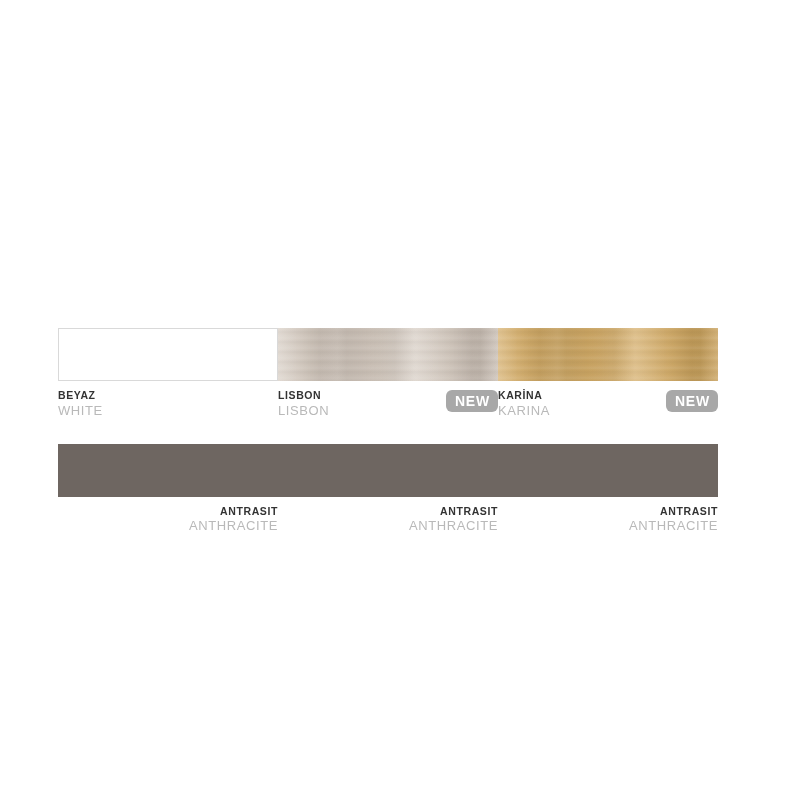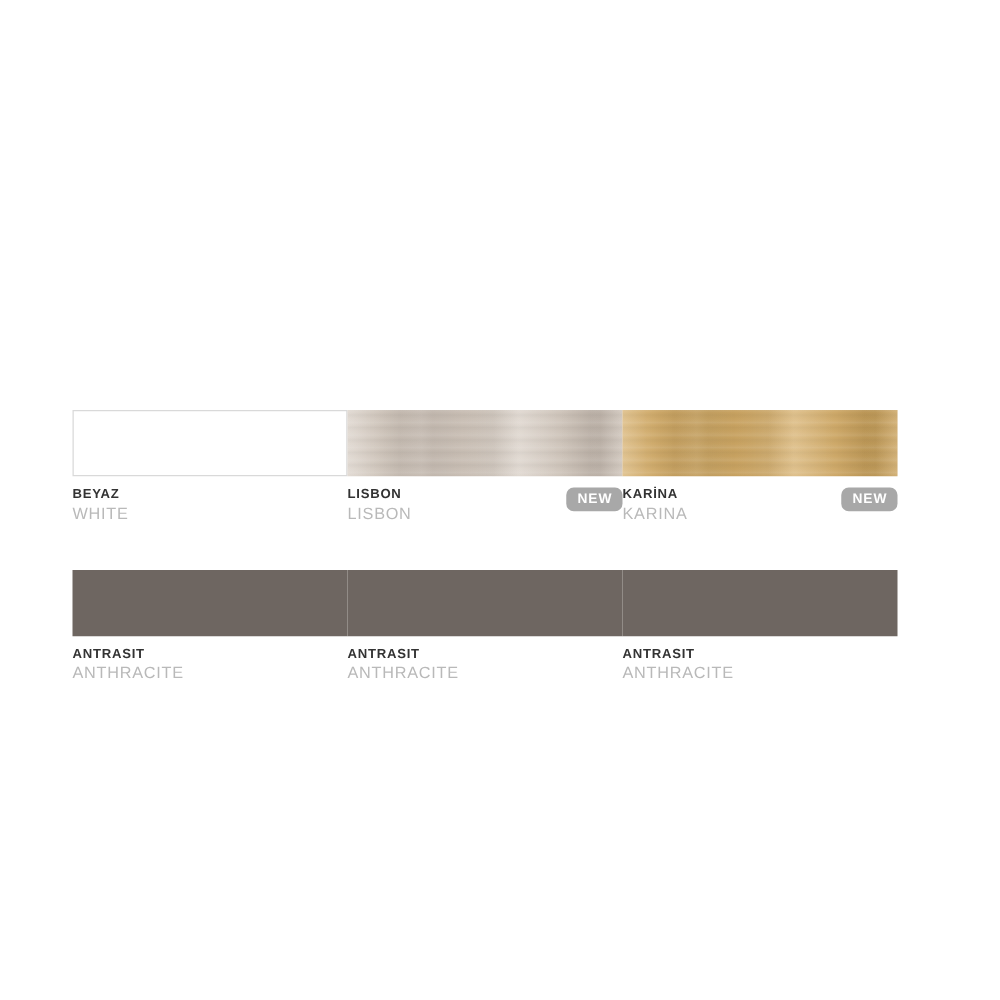--- a/index.html
+++ b/index.html
@@ -20,21 +20,22 @@
     position: absolute;
     left: 58px;
     top: 328px;
     width: 688px;
   }
 
   .swatch-row {
     display: flex;
   }
   .swatch-row + .swatch-row {
-    margin-top: 39px;
+    margin-top: 27px;
+    text-align: right;
   }
 
   .swatch-cell {
     width: 220px;
     position: relative;
   }
 
   .swatch-chip {
     width: 100%;
     height: 53px;
@@ -113,21 +114,21 @@
     text-transform: uppercase;
   }
 
   
   .new-badge {
     position: absolute;
     right: 0px;
     top: 62px;
     background: #a8a8a8;
     color: #ffffff;
-    font-size: 11px;
+    font-size: 14px;
     font-weight: bold;
     letter-spacing: 0.8px;
     padding: 4px 8px 4px 9px;
     border-radius: 6px;
     line-height: 1;
   }
 </style>
 </head>
 <body>
 

